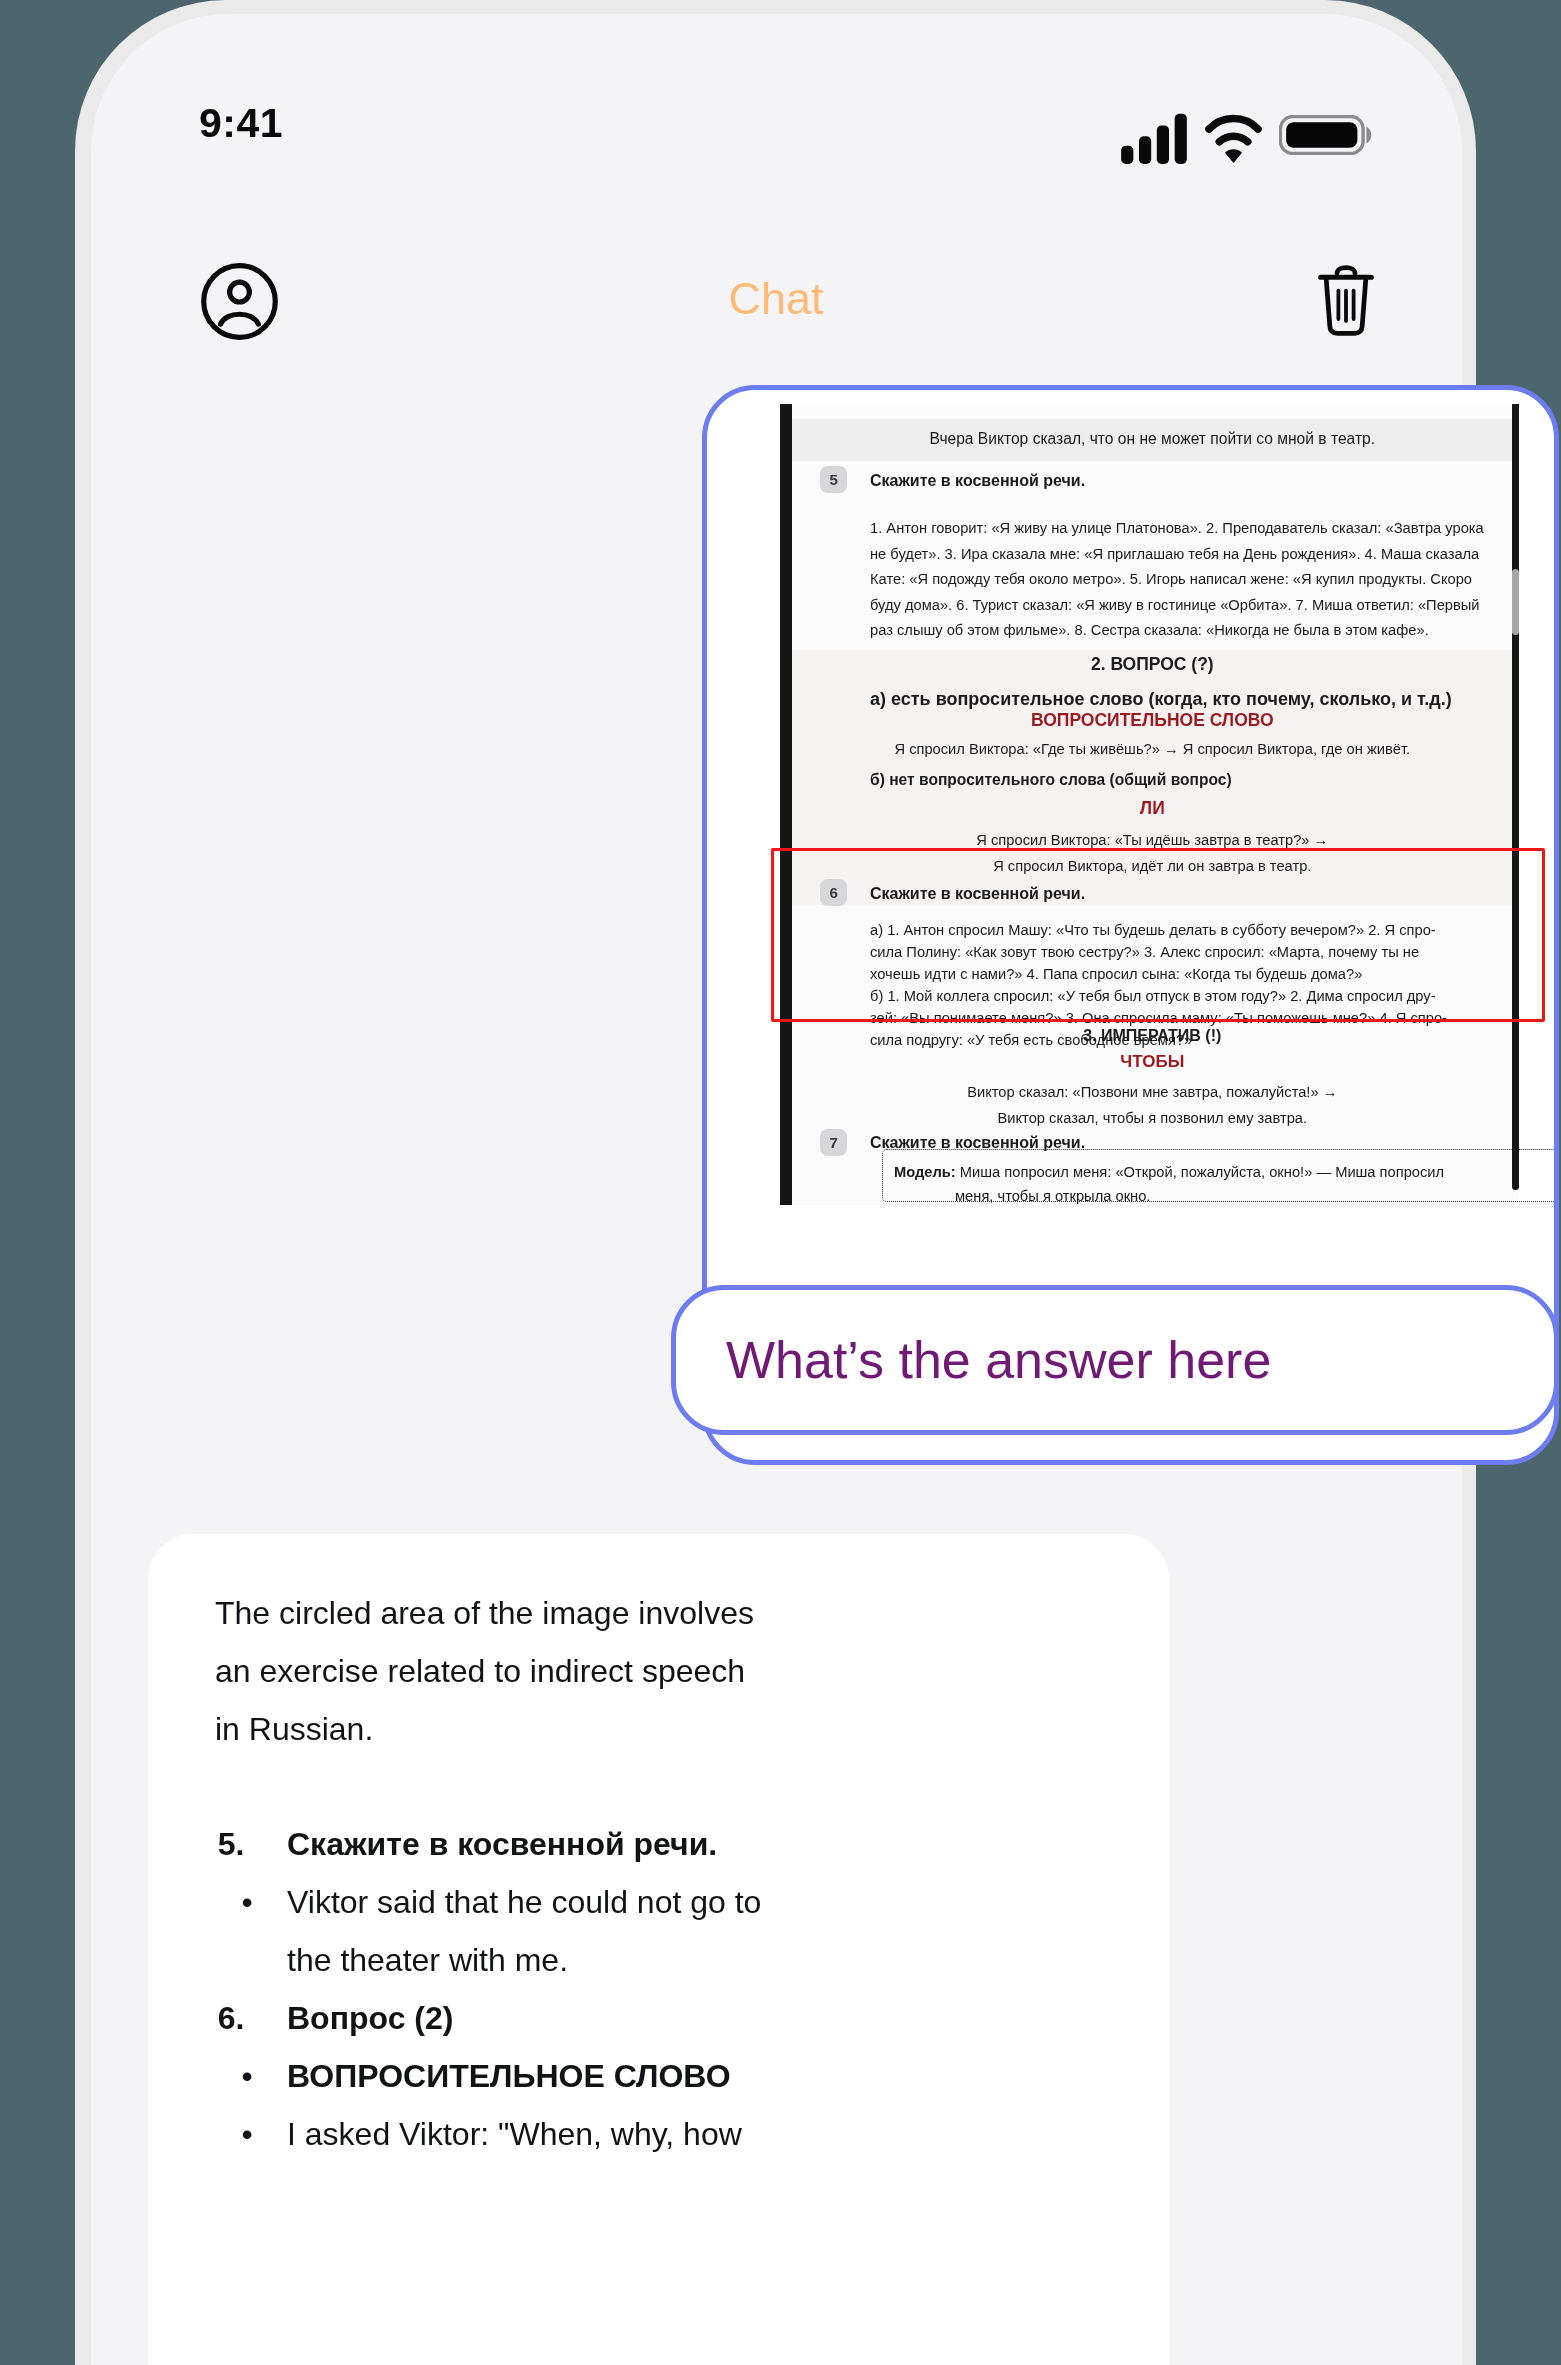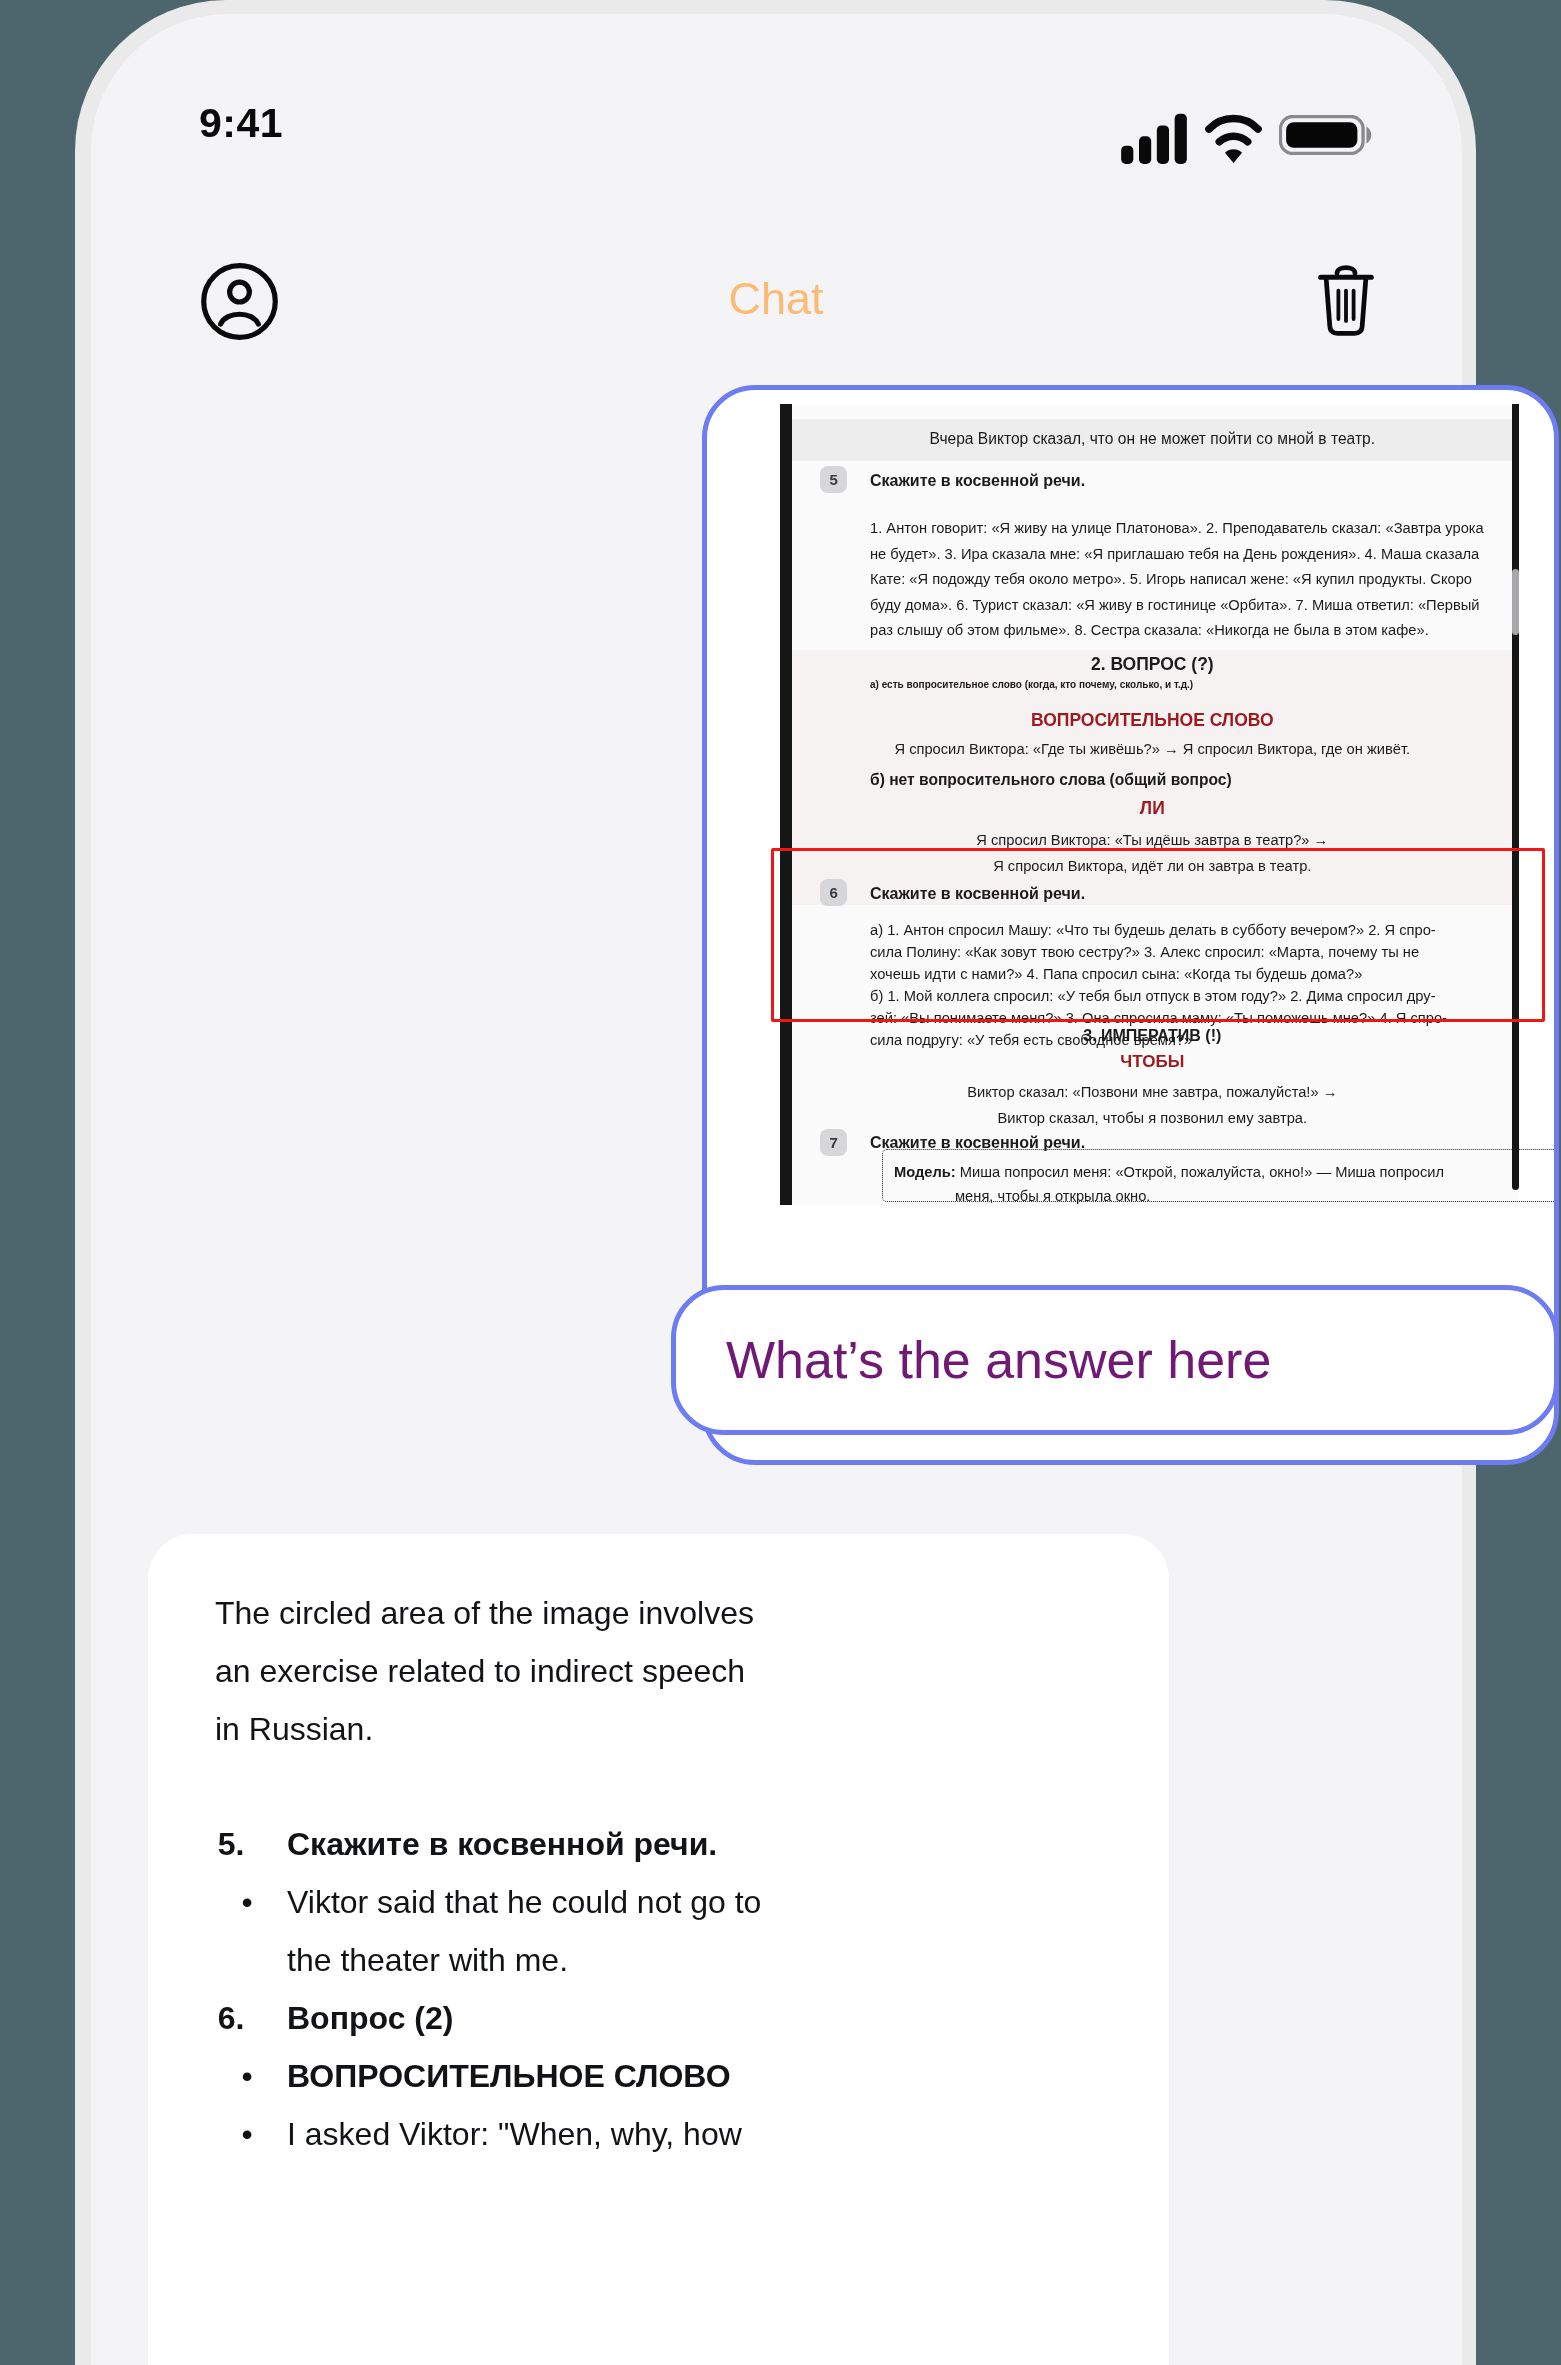--- a/index.html
+++ b/index.html
@@ -120,21 +120,21 @@
     <div class="abs tb tb-left tb-body" style="top:112px;">
       <div>1. Антон говорит: «Я живу на улице Платонова». 2. Преподаватель сказал: «Завтра урока</div>
       <div>не будет». 3. Ира сказала мне: «Я приглашаю тебя на День рождения». 4. Маша сказала</div>
       <div>Кате: «Я подожду тебя около метро». 5. Игорь написал жене: «Я купил продукты. Скоро</div>
       <div>буду дома». 6. Турист сказал: «Я живу в гостинице «Орбита». 7. Миша ответил: «Первый</div>
       <div>раз слышу об этом фильме». 8. Сестра сказала: «Никогда не была в этом кафе».</div>
     </div>
 
     <div class="abs band" style="top:246px;height:255px;background:#f6f2f2;"></div>
     <div class="abs tb tb-center tb-bold" style="top:252px;font-size:17.5px;">2. ВОПРОС (?)</div>
-    <div class="abs tb tb-left tb-bold" style="top:276px;font-size:10px;">а) есть вопросительное слово (когда, кто почему, сколько, и т.д.)</div>
+    <div class="abs tb tb-left tb-bold" style="top:286px;font-size:18px;">а) есть вопросительное слово (когда, кто почему, сколько, и т.д.)</div>
     <div class="abs tb tb-center tb-red" style="top:308px;font-size:17.5px;">ВОПРОСИТЕЛЬНОЕ СЛОВО</div>
     <div class="abs tb tb-center" style="top:338px;font-size:14.7px;">Я спросил Виктора: «Где ты живёшь?» → Я спросил Виктора, где он живёт.</div>
     <div class="abs tb tb-left tb-bold" style="top:368px;font-size:15.6px;">б) нет вопросительного слова (общий вопрос)</div>
     <div class="abs tb tb-center tb-red" style="top:396px;font-size:17.5px;">ЛИ</div>
     <div class="abs tb tb-center tb-body" style="top:424px;">
       <div>Я спросил Виктора: «Ты идёшь завтра в театр?» →</div>
       <div>Я спросил Виктора, идёт ли он завтра в театр.</div>
     </div>
 
     <div class="abs badge" style="left:40px;top:475px;">6</div>

